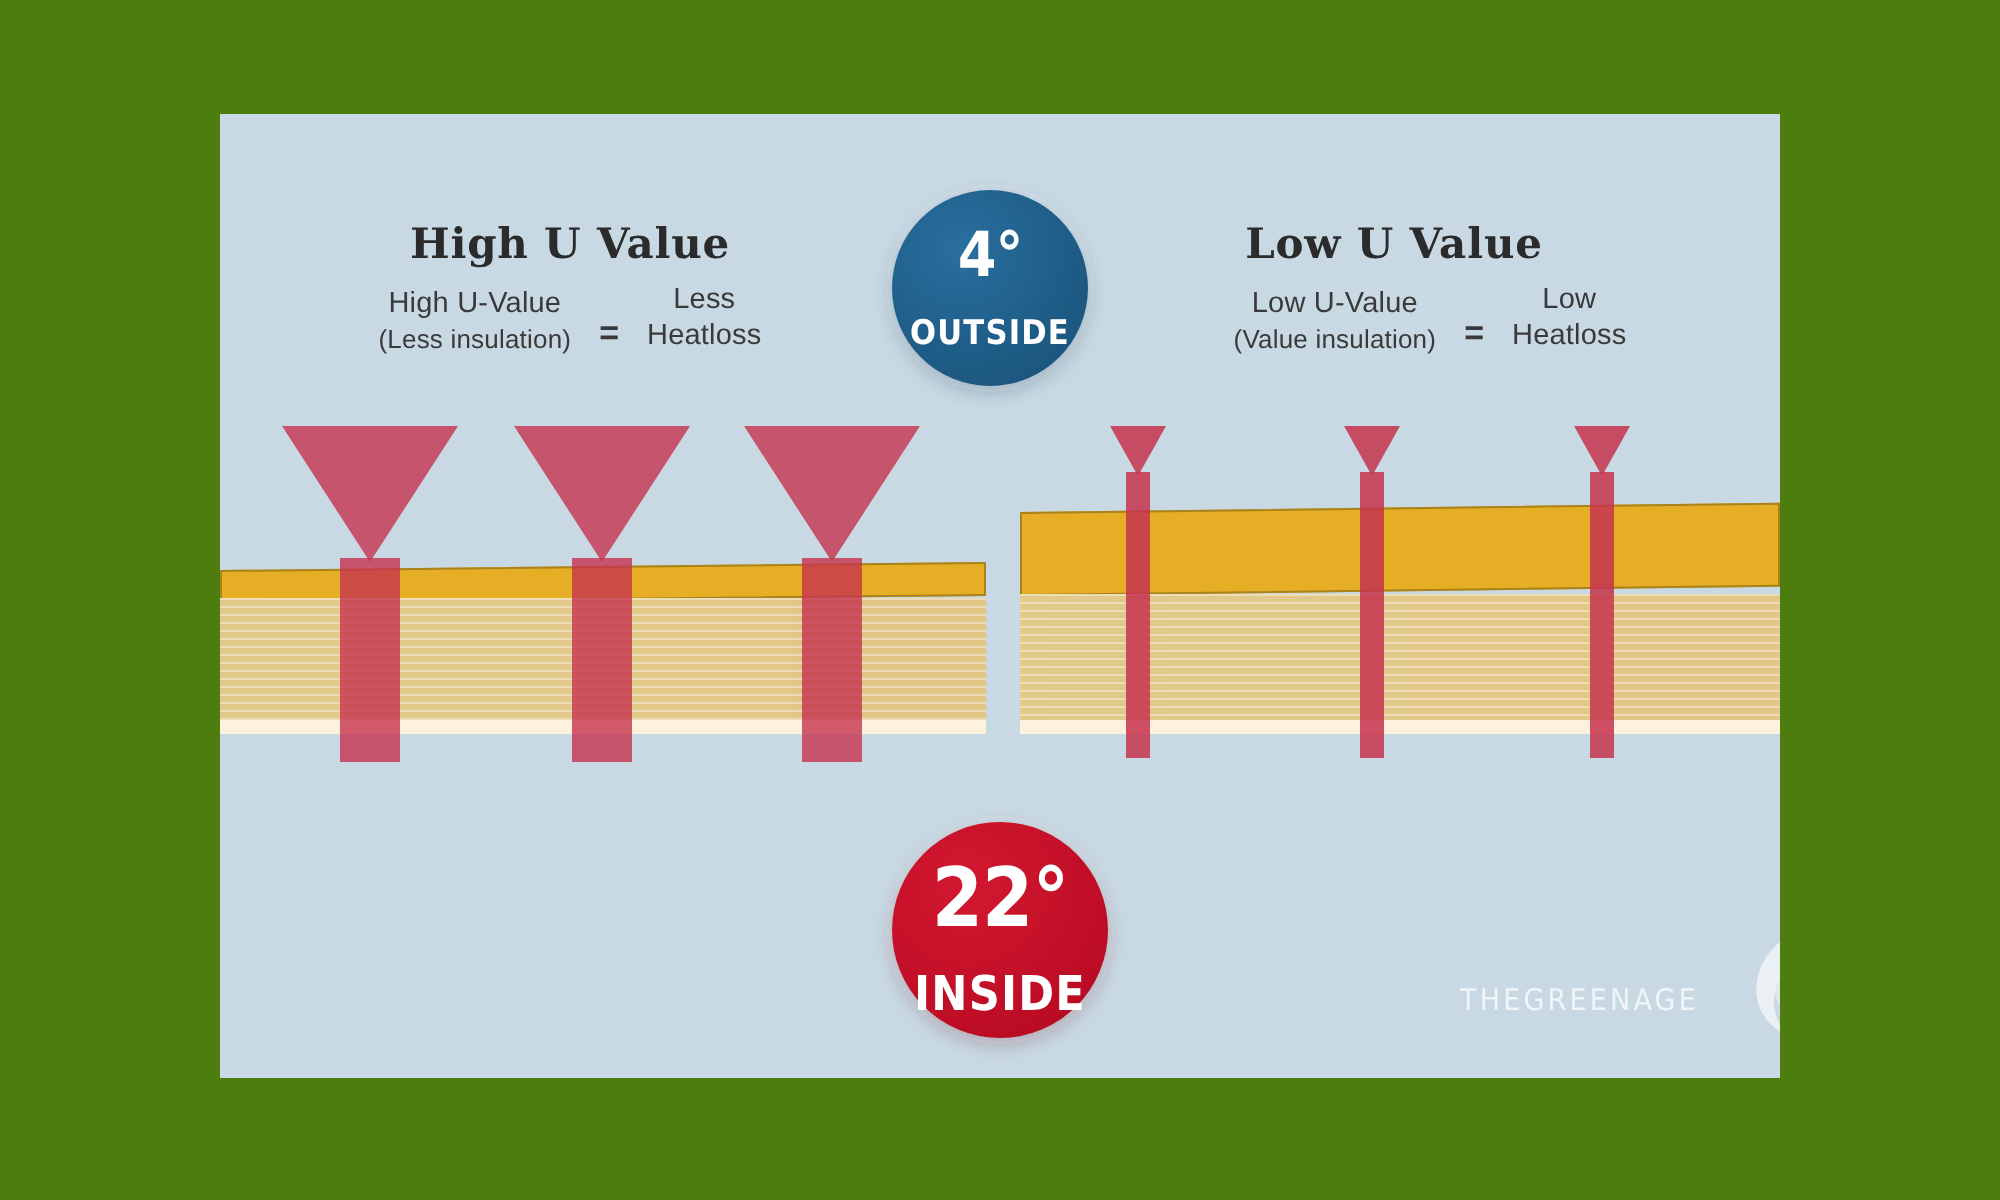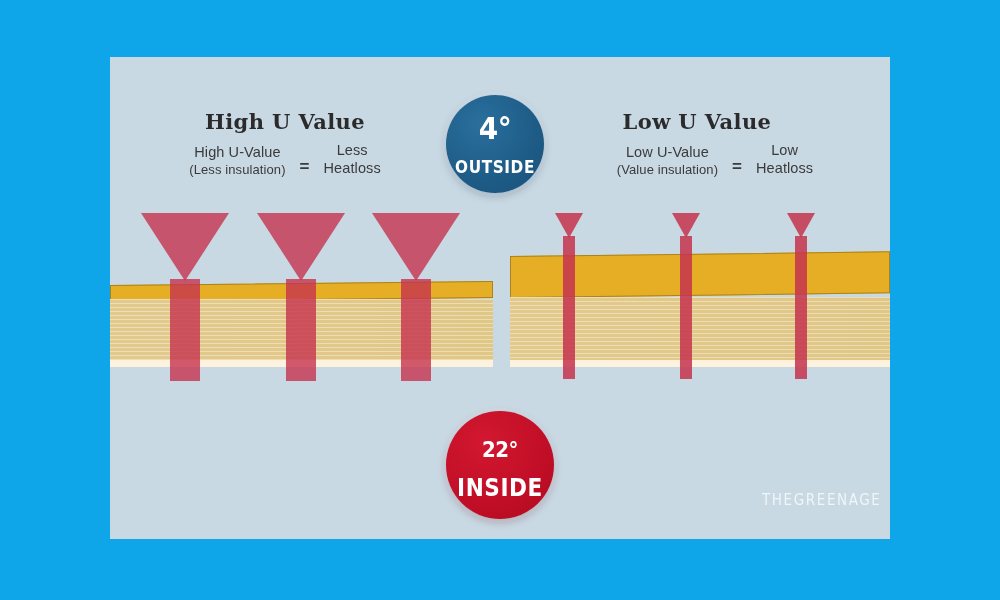--- a/index.html
+++ b/index.html
@@ -1,21 +1,21 @@
 <!DOCTYPE html>
 <html><head>
 <meta charset="utf-8">
 <style>
   html,body{margin:0;padding:0;}
   body{
     width:1000px;height:600px;overflow:hidden;
     font-family:"Liberation Sans", sans-serif;
     background:#accaef;
   }
-  #stage{position:relative;width:1000px;height:600px;background:#0ea5e9;}
+  #stage{position:relative;width:1000px;height:600px;background:#4d7c0f;}
 
   
   #panel{
     position:absolute;left:110px;top:57px;width:780px;height:482px;
     background:#c9d9e4;overflow:hidden;
   }
 
   
   .heading{
     position:absolute;text-align:center;
@@ -76,25 +76,25 @@
   #badge-outside{
     left:446px;top:95px;width:98px;height:98px;
     background:radial-gradient(circle at 35% 30%,#2a6f9e,#1d5b85 62%,#1a5179 100%);
     box-shadow:0 0 0 3px rgba(255,255,255,.10), 0 3px 9px rgba(20,50,75,.28);
   }
   #badge-inside{
     left:446px;top:411px;width:108px;height:108px;
     background:radial-gradient(circle at 35% 28%,#d21830,#c00e26 62%,#ad0a20 100%);
     box-shadow:0 0 0 3px rgba(255,255,255,.10), 0 3px 9px rgba(90,10,20,.28);
   }
-  #badge-inside .temp{font-size:22px;margin-top:8px;}
+  #badge-inside .temp{font-size:41px;margin-top:8px;}
   #badge-inside .lbl{font-size:24px;}
 
   
-  #logo{position:absolute;left:730px;top:460px;display:flex;align-items:center;gap:20px;margin-left:32px;}
+  #logo{position:absolute;left:730px;top:460px;display:flex;align-items:center;gap:20px;}
   #logo-text{
     font-family:"DejaVu Sans Condensed","Liberation Sans",sans-serif;
     font-size:15px;letter-spacing:1.6px;color:rgba(255,255,255,.72);
     white-space:nowrap;padding-top:18px;
   }
   #logo-mark{width:56px;height:62px;opacity:.62;}
 </style>
 </head>
 <body>
 

